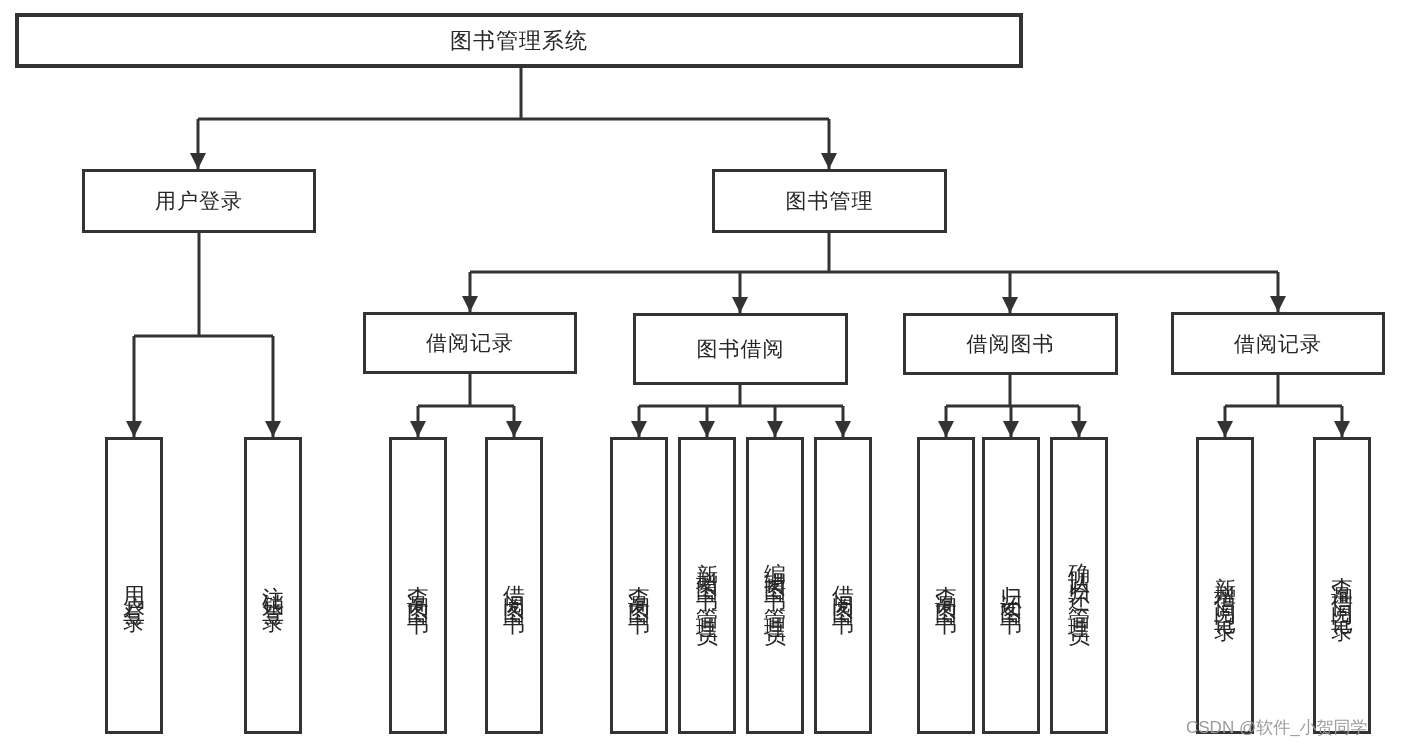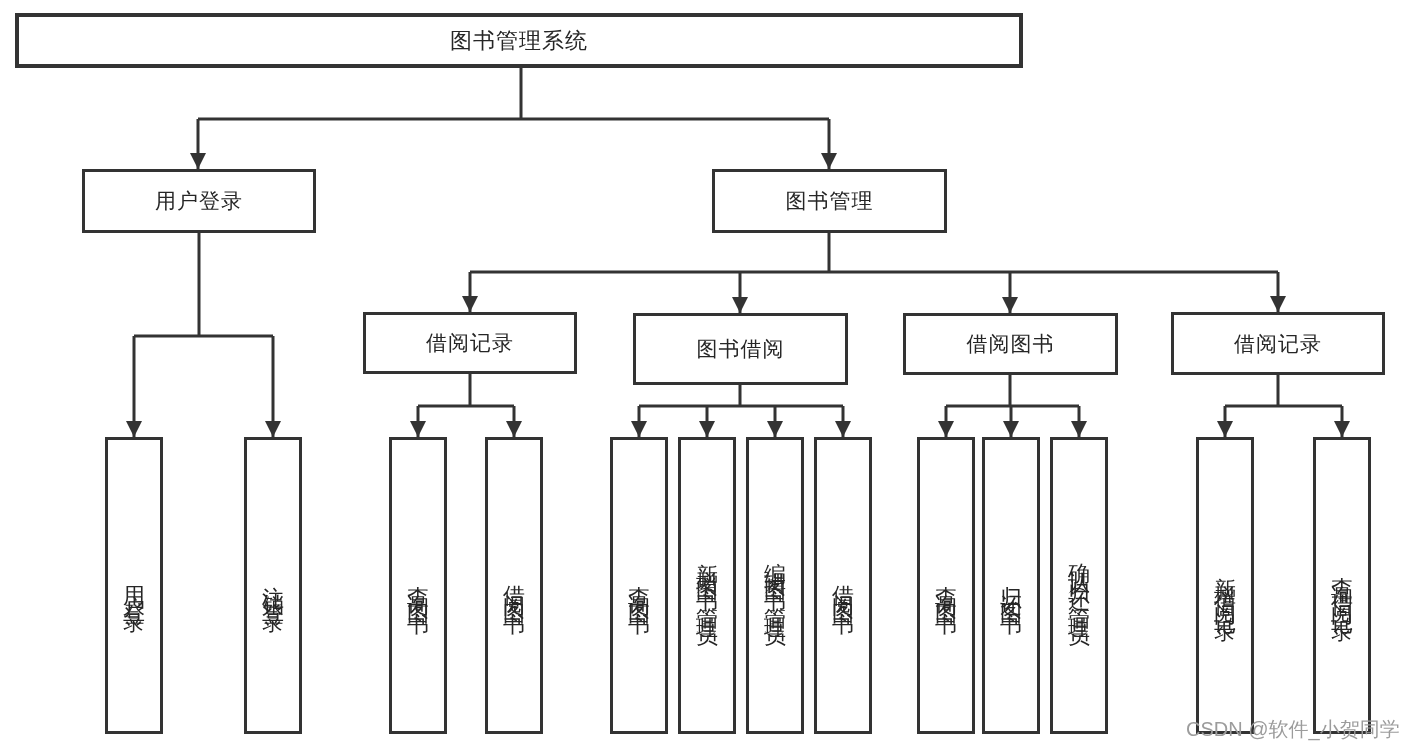--- a/index.html
+++ b/index.html
@@ -42,21 +42,21 @@
     text-orientation:mixed;
     font-size:22px;
     line-height:1;
     letter-spacing:9px;
     color:var(--ink);
     white-space:nowrap;
   }
   .watermark{
     position:absolute;
     left:1186px;top:716px;
-    font-size:20px;
+    font-size:17px;
     color:var(--watermark);
     z-index:2;
     white-space:nowrap;
   }
 </style>
 </head>
 <body>
 
 <div id="canvas">
 

